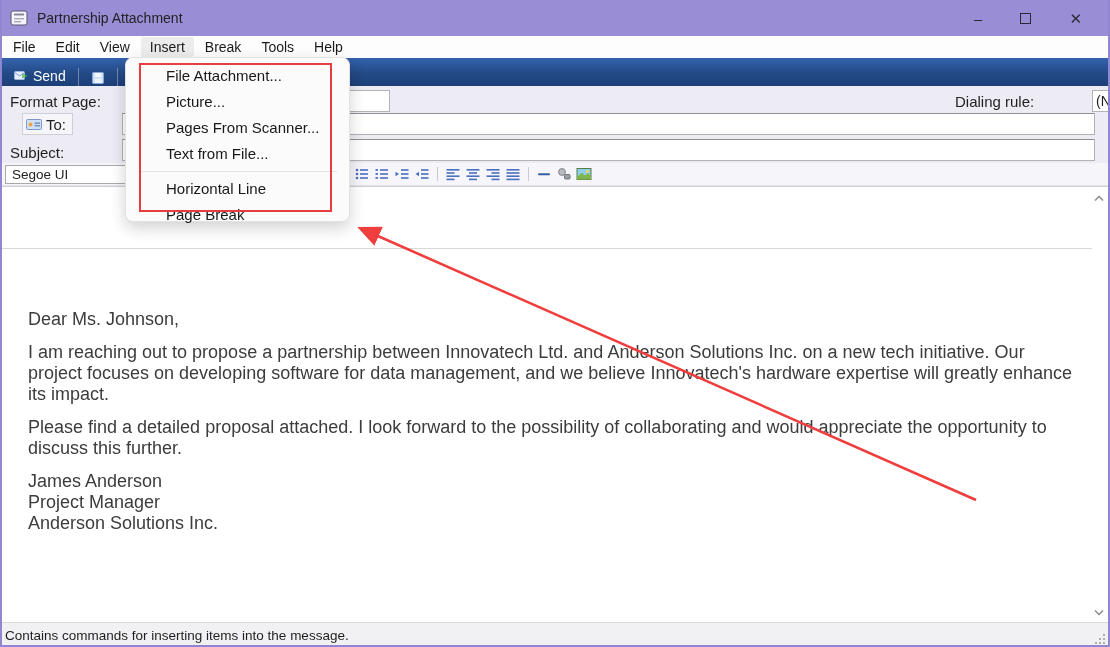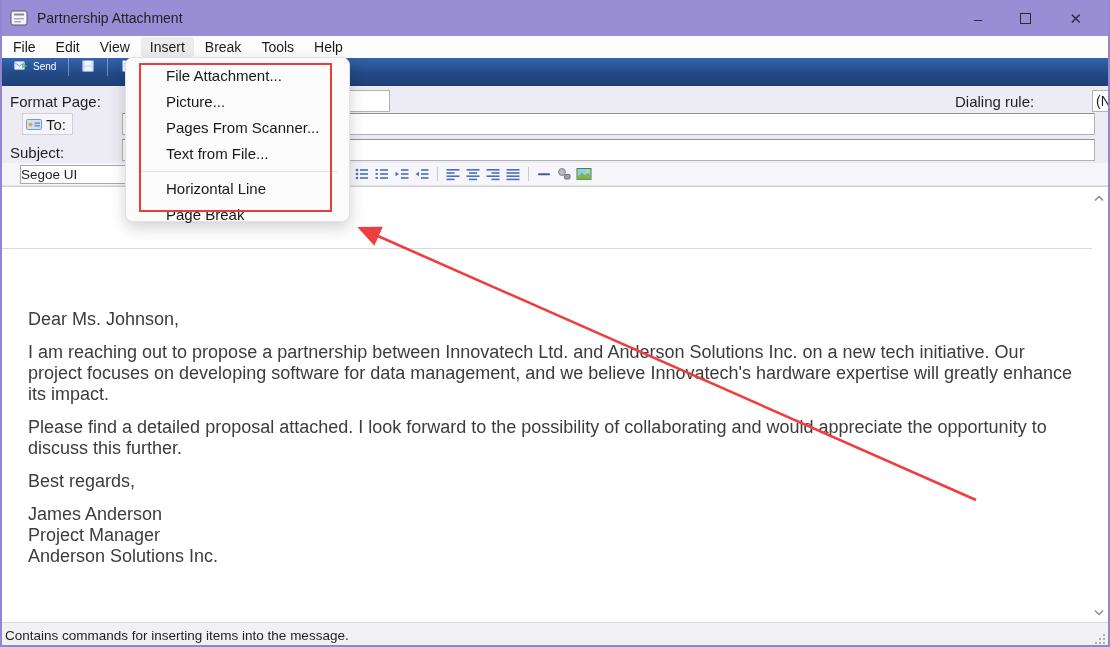--- a/index.html
+++ b/index.html
@@ -17,39 +17,39 @@
   .win-max { width:11px; height:11px; border:1.5px solid #2b2b38; display:inline-block; }
 
   
   .menubar { position:absolute; left:0; top:36px; width:1106px; height:22px; background:#fdfdfe;
              display:flex; align-items:center; font-size:14px; color:#1b1b1b; }
   .menubar .mitem { padding:2px 9px; margin-left:2px; border-radius:3px; }
   .menubar .mitem.active { background:#ececec; }
 
   
   .toolbar { position:absolute; left:0; top:58px; width:1106px; height:28px;
-             background:linear-gradient(#3462ad,#234a86 55%,#1d3f78); display:flex; align-items:flex-start;
-             color:#fff; font-size:10px; padding:0 6px; }
+             background:linear-gradient(#3462ad,#234a86 55%,#1d3f78); display:flex; align-items:flex-end;
+             color:#fff; font-size:14px; padding:0 6px; }
   .tsep { width:1px; height:18px; background:rgba(255,255,255,.35); margin:0 6px; }
   .tbtn { display:flex; align-items:center; gap:5px; padding:2px 6px; }
   .ticon { width:14px; height:12px; display:inline-block; }
 
   
   .formarea { position:absolute; left:0; top:86px; width:1106px; height:77px; background:#edebf3; }
   .flabel { position:absolute; font-size:15px; color:#1f1f1f; }
   .ffield { position:absolute; background:#fff; border:1px solid #b3b3b3; border-top-color:#8f8f8f; }
   .fselect { display:flex; align-items:center; justify-content:center; padding:0 4px; font-size:14px; color:#1f1f1f; background:#fff; border:1px solid #b3b3b3;margin-left:48px; }
   .chev { font-size:10px; color:#5a5a5a; }
   .tobtn { position:absolute; left:3px; top:27px; height:22px; display:flex; align-items:center; gap:4px;
            background:#f6f5f9; border:1px solid #cfcfd8; padding:0 6px 0 3px; font-size:15px; color:#1f1f1f;margin-left:17px; }
 
   
   .formatbar { position:absolute; left:0; top:163px; width:1106px; height:23px; background:#f6f5f9; border-bottom:1px solid #e3e3e8; }
-  .fontbox { position:absolute; left:18px; top:2px; width:160px; height:19px; background:#fff; border:1px solid #a9a9a9;
-             font-size:13.5px; color:#222; display:flex; align-items:center; }
+  .fontbox { position:absolute; left:3px; top:2px; width:160px; height:19px; background:#fff; border:1px solid #a9a9a9;
+             font-size:13.5px; color:#222; display:flex; align-items:center; padding-left:6px; }
   .iconstrip { position:absolute; left:352px; top:3px; display:flex; align-items:center; gap:4px; }
   .isep { width:1px; height:14px; background:#c9c9cf; margin:0 3px; }
   .fmticon { width:16px; height:16px; display:inline-block; }
 
   
   .bodyarea { position:absolute; left:0; top:186px; width:1106px; height:436px; background:#fff; border-top:1px solid #cfcfd6; }
   .hrule { position:absolute; left:0; top:61px; width:1090px; height:1px; background:#d9d9d9; }
   .lettertext { position:absolute; left:26px; top:122px; width:1050px; font-size:18px; color:#3c3c3c; line-height:21px; }
   .lettertext .para { margin-bottom:12px; }
   .lettertext .sig { margin-bottom:0; }
@@ -235,21 +235,20 @@
         </svg>
     </div>
   </div>
 
   <div class="bodyarea">
     <div class="hrule"></div>
     <div class="lettertext">
       <div class="para">Dear Ms. Johnson,</div>
       <div class="para">I am reaching out to propose a partnership between Innovatech Ltd. and Anderson Solutions Inc. on a new tech initiative. Our project focuses on developing software for data management, and we believe Innovatech's hardware expertise will greatly enhance its impact.</div>
       <div class="para">Please find a detailed proposal attached. I look forward to the possibility of collaborating and would appreciate the opportunity to discuss this further.</div>
-      <div class="para">Best regards,</div>
       <div class="sig">James Anderson</div>
       <div class="sig">Project Manager</div>
       <div class="sig">Anderson Solutions Inc.</div>
     </div>
     <div class="scrollarrow" style="top:4px;">
       <svg width="10" height="7" viewBox="0 0 10 7">
           <path d="M1 5.5 L5 1.5 L9 5.5" fill="none" stroke="#8a8a8a" stroke-width="1.5"></path>
         </svg>
     </div>
     <div class="scrollarrow" style="top:418px;">

